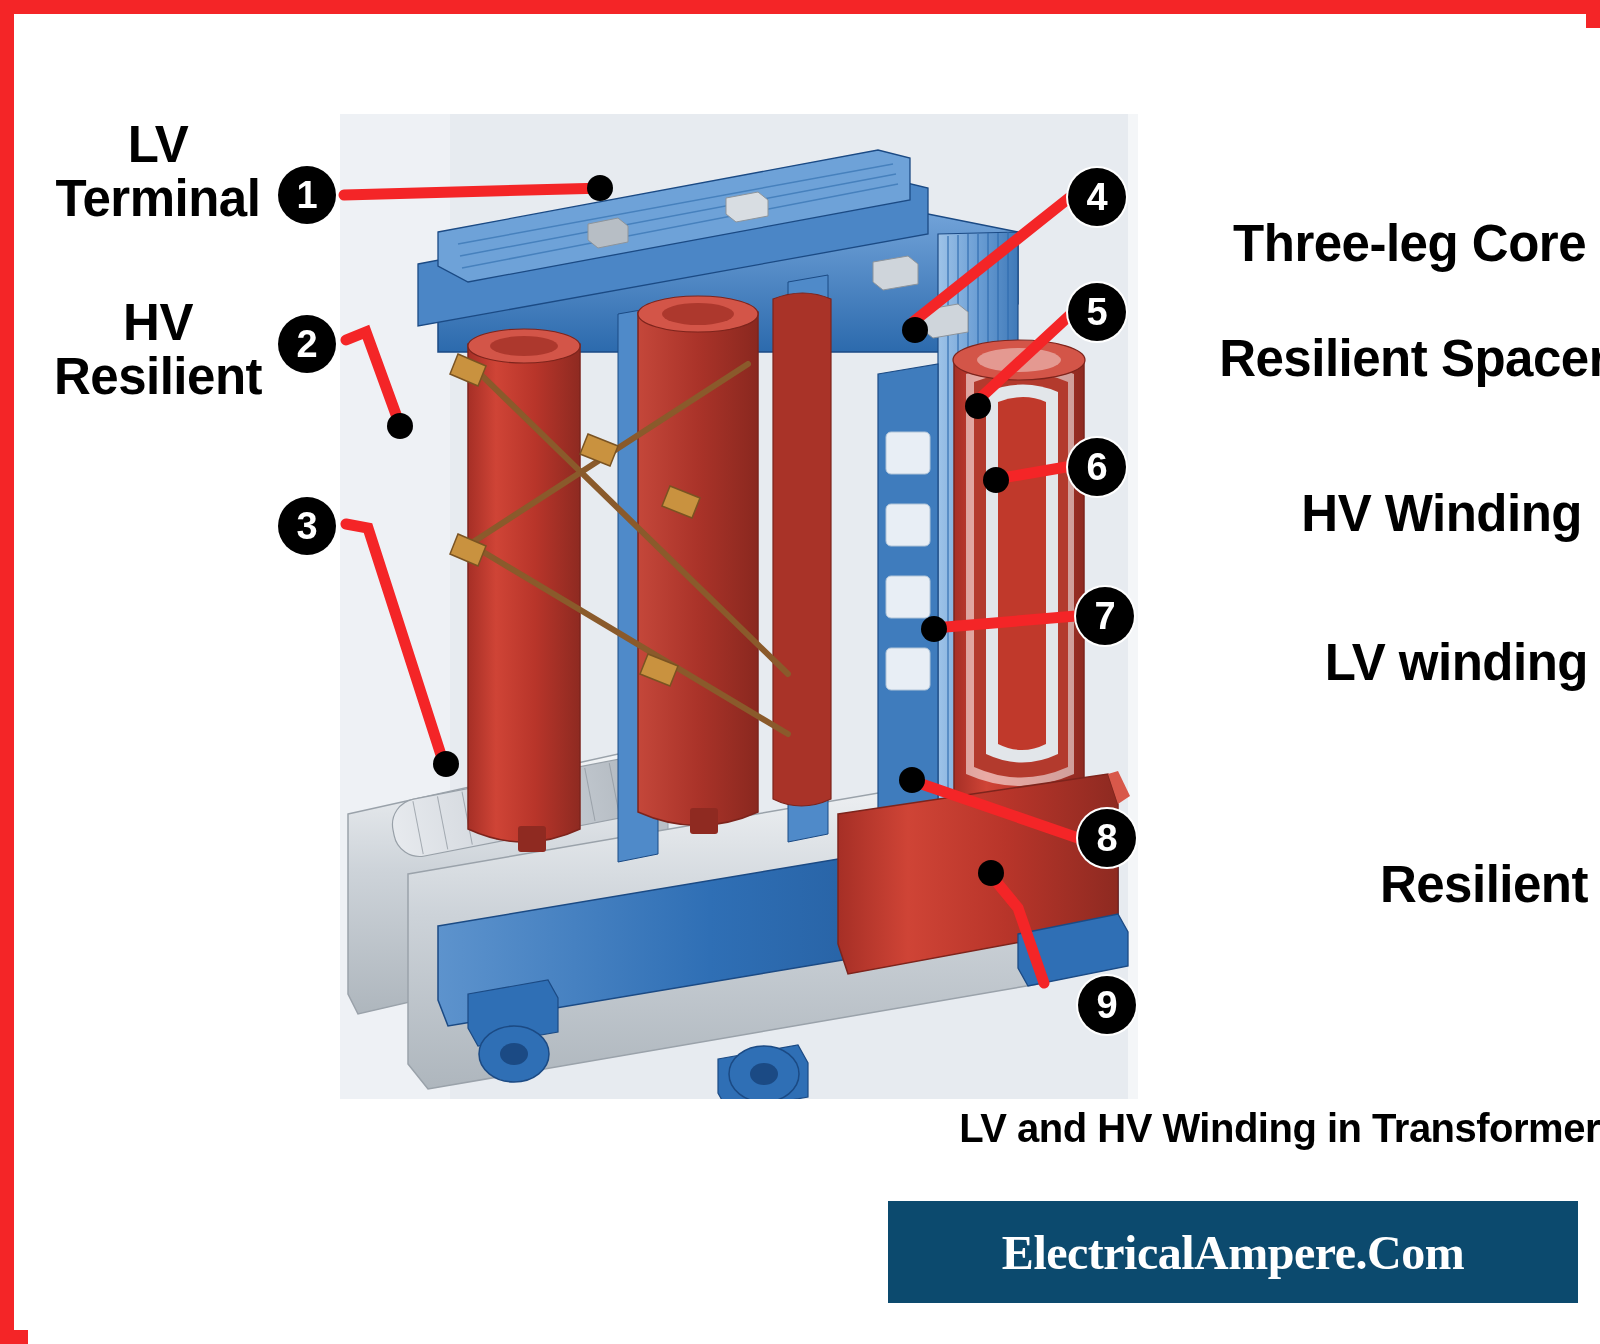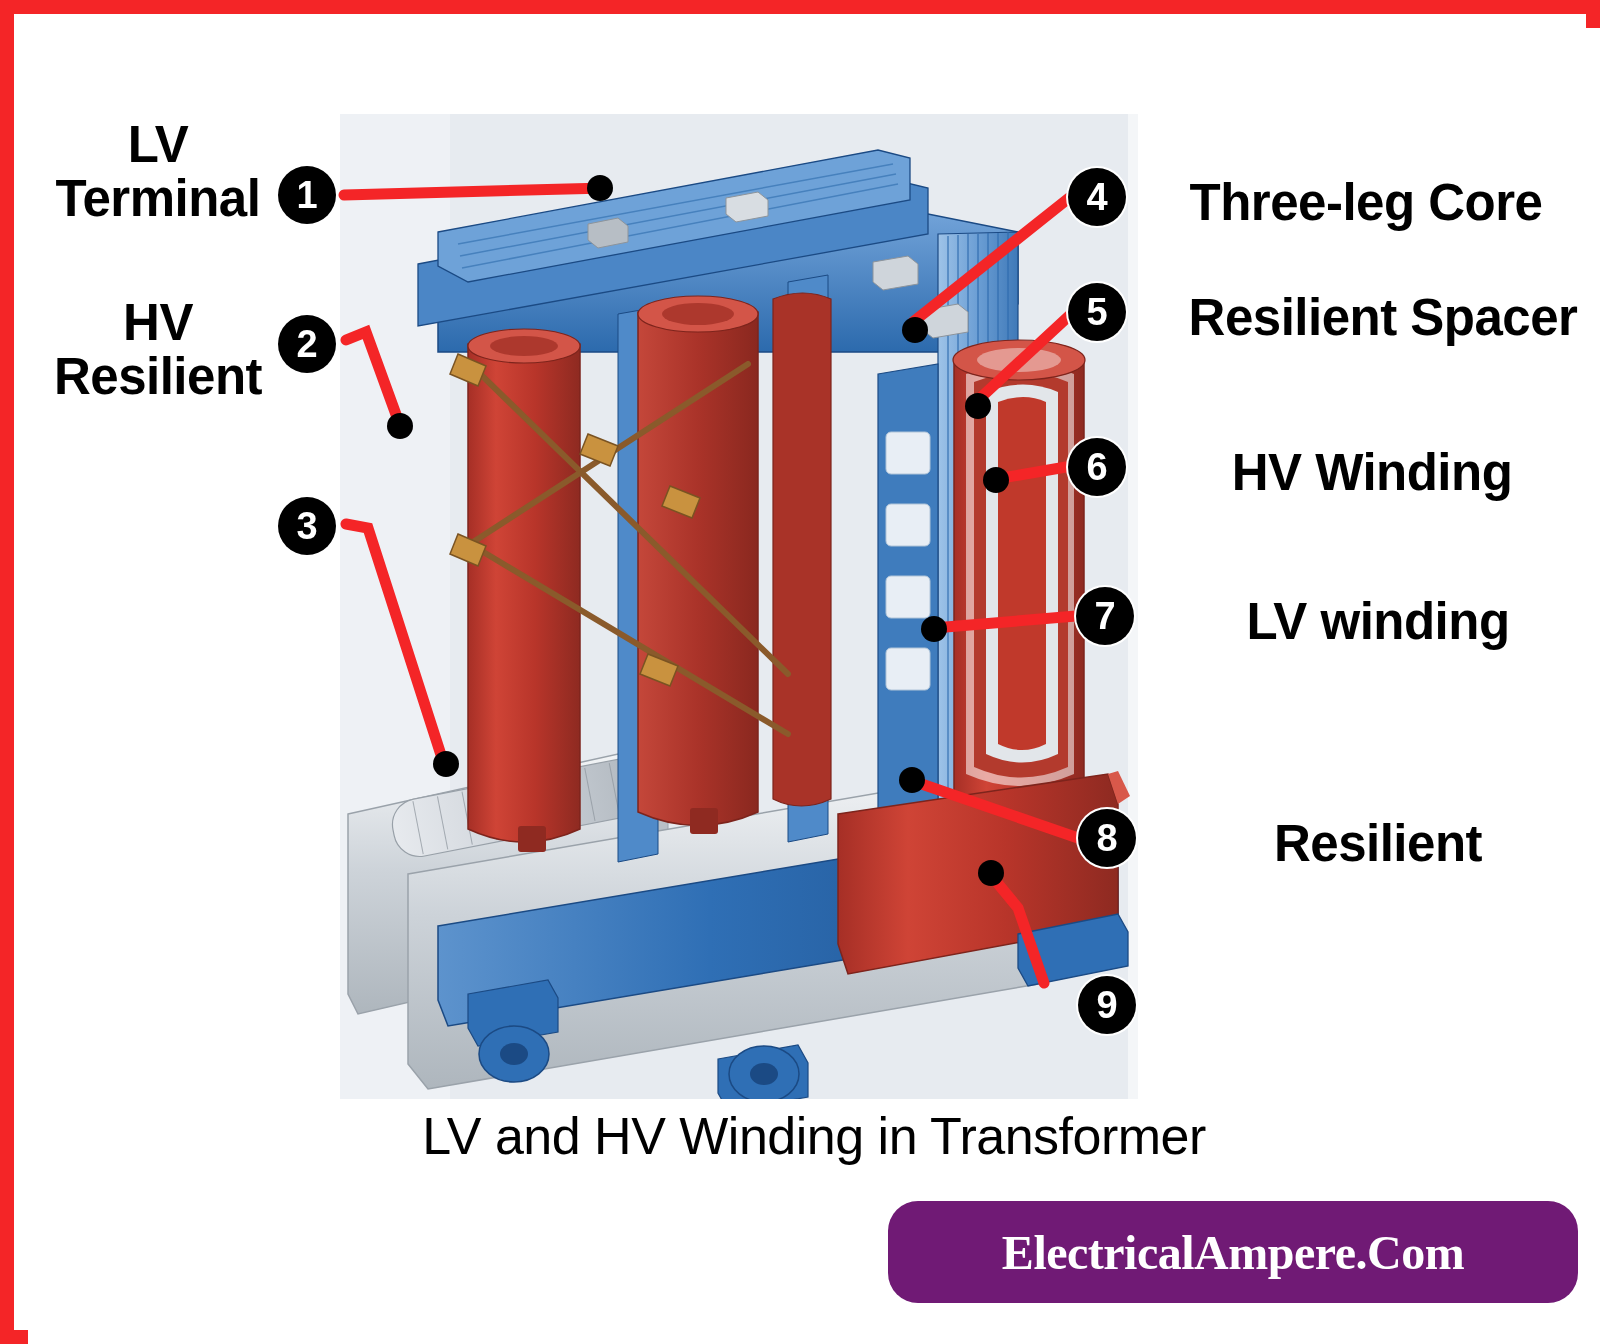--- a/index.html
+++ b/index.html
@@ -56,21 +56,21 @@
   
   .lbl {
     position: absolute;
     color: #000000;
     font-weight: bold;
     font-size: 51px;
     line-height: 1.05;
     letter-spacing: -0.5px;
     white-space: pre-line;
   }
-  .lbl.right { text-align: center; }
+  .lbl.right { text-align: right; margin-top: 41px; }
   .lbl.left  { text-align: center; }
 
   
   .num {
     position: absolute;
     width: 58px; height: 58px;
     border-radius: 50%;
     background: #000000;
     color: #ffffff;
     font-weight: bold;
@@ -84,39 +84,38 @@
 
   
   #leaders { position: absolute; left: 0; top: 0; width: 1572px; height: 1316px; z-index: 5; pointer-events: none; }
 
   
   #caption {
     position: absolute;
     left: 0;
     top: 1078px;
     width: 1572px;
-    text-align: center;
-    font-size: 52px;
-    font-weight: normal;
+    text-align: right;
+    font-size: 40px;
+    font-weight: bold;
     color: #000000;
     letter-spacing: -0.5px;
   }
 
   
   #watermark {
     position: absolute;
     left: 860px;
     top: 1173px;
     width: 690px;
     height: 102px;
-    background: #701a75;
+    background: #0c4a6e;
     display: flex;
     align-items: center;
     justify-content: center;
-    border-radius: 30px;
   }
   #watermark span {
     color: #ffffff;
     font-family: "Liberation Serif", serif;
     font-weight: bold;
     font-size: 48px;
     letter-spacing: -0.5px;
   }
 </style>
 </head>

